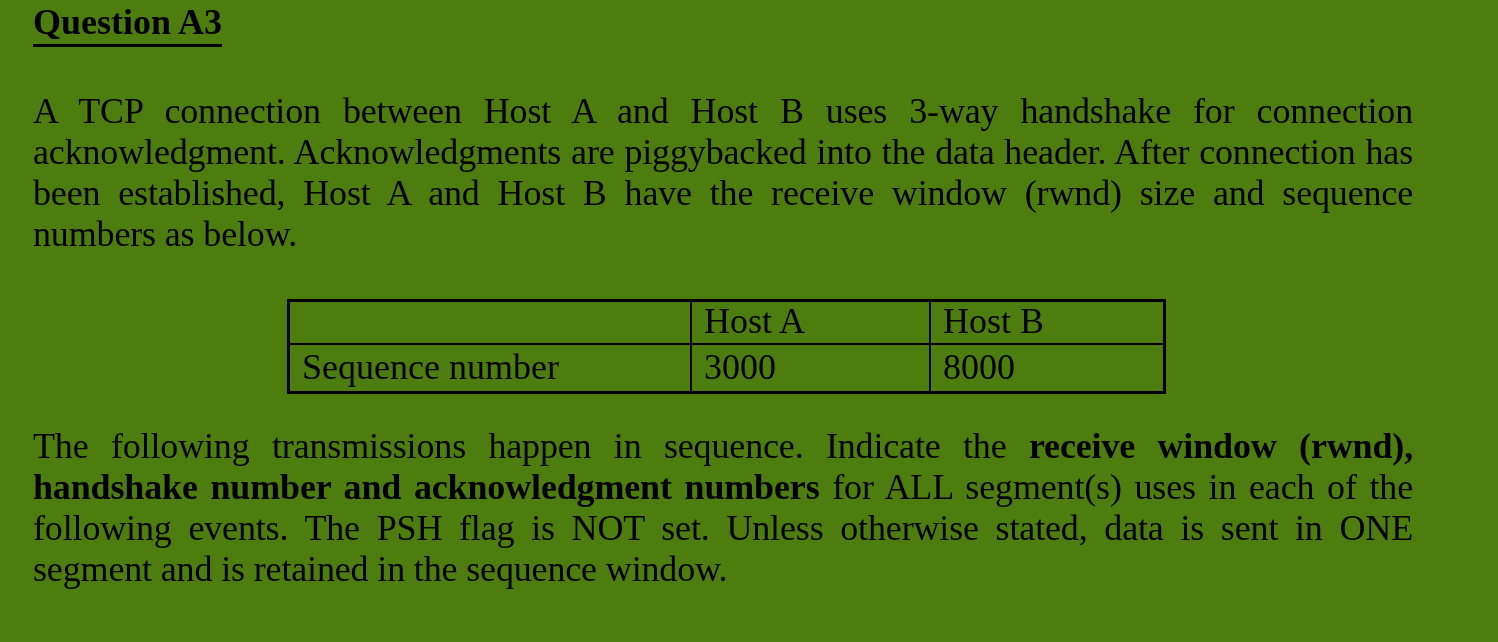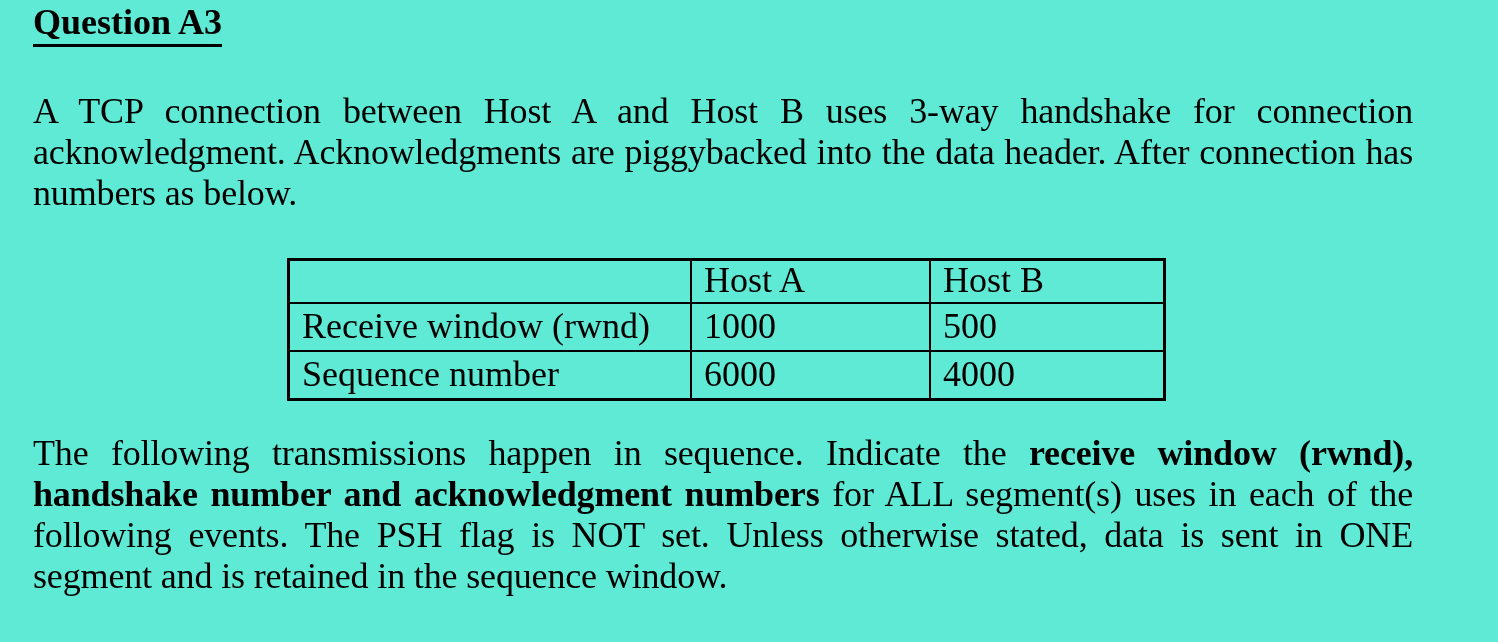--- a/index.html
+++ b/index.html
@@ -13,21 +13,21 @@
     color: #000000;
     font-family: "Liberation Serif", "DejaVu Serif", serif;
     font-size: 36px;
     overflow: hidden;
   }
   .page {
     box-sizing: border-box;
     width: 1498px;
     height: 642px;
     padding: 2px 85px 0 33px; 
-    background: #5eead4;
+    background: #4d7c0f;
   }
   .title {
     margin: 0 0 44px 0;
     font-size: 36px;
     font-weight: bold;
     line-height: 41px;
   }
   .title .u {
     display: inline-block;
     border-bottom: 3px solid #000000;
@@ -76,39 +76,35 @@
 </head>
 <body>
 
 <div class="page">
 
   <h1 class="title"><span class="u">Question A3</span></h1>
 
   <div class="para p1">
     <div class="line just">A TCP connection between Host A and Host B uses 3-way handshake for connection</div>
     <div class="line just">acknowledgment.  Acknowledgments are piggybacked into the data header.  After connection has</div>
+    <div class="line just">been established, Host A and Host B have the receive window (rwnd) size and sequence</div>
     <div class="line last">numbers as below.</div>
   </div>
 
   <table class="hosts">
     <tbody>
       <tr class="hdr">
         <td class="c0"></td>
         <td class="c1">Host A</td>
         <td class="c2">Host B</td>
       </tr>
       <tr class="body">
-        <td class="c0">Receive window (rwnd)</td>
-        <td class="c1">1000</td>
-        <td class="c2">500</td>
-      </tr>
-      <tr class="body">
         <td class="c0">Sequence number</td>
-        <td class="c1">6000</td>
-        <td class="c2">4000</td>
+        <td class="c1">3000</td>
+        <td class="c2">8000</td>
       </tr>
     </tbody>
   </table>
 
   <div class="para p2">
     <div class="line just"><span>The following transmissions happen in sequence.  Indicate the </span><span class="b">receive window (rwnd),</span></div>
     <div class="line just"><span class="b">handshake number and acknowledgment numbers</span><span> for ALL segment(s) uses in each of the</span></div>
     <div class="line just"><span>following events.  The PSH flag is NOT set.  Unless otherwise stated, data is sent in ONE</span></div>
     <div class="line last"><span>segment and is retained in the sequence window.</span></div>
   </div>

